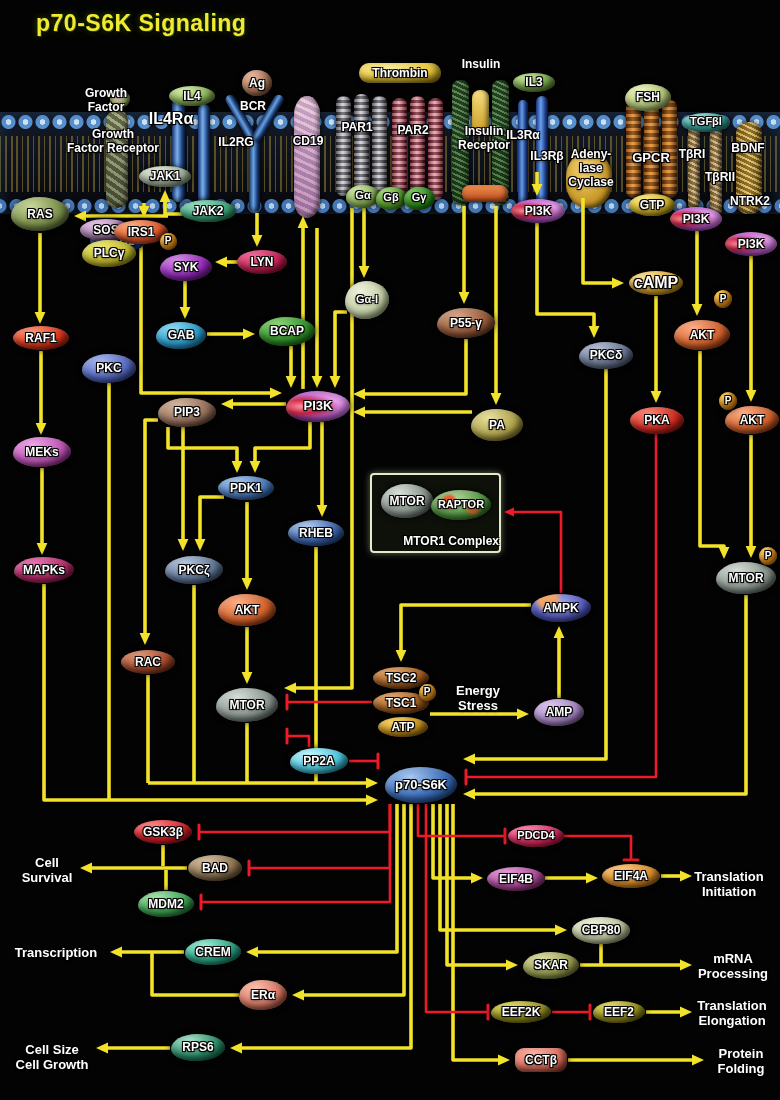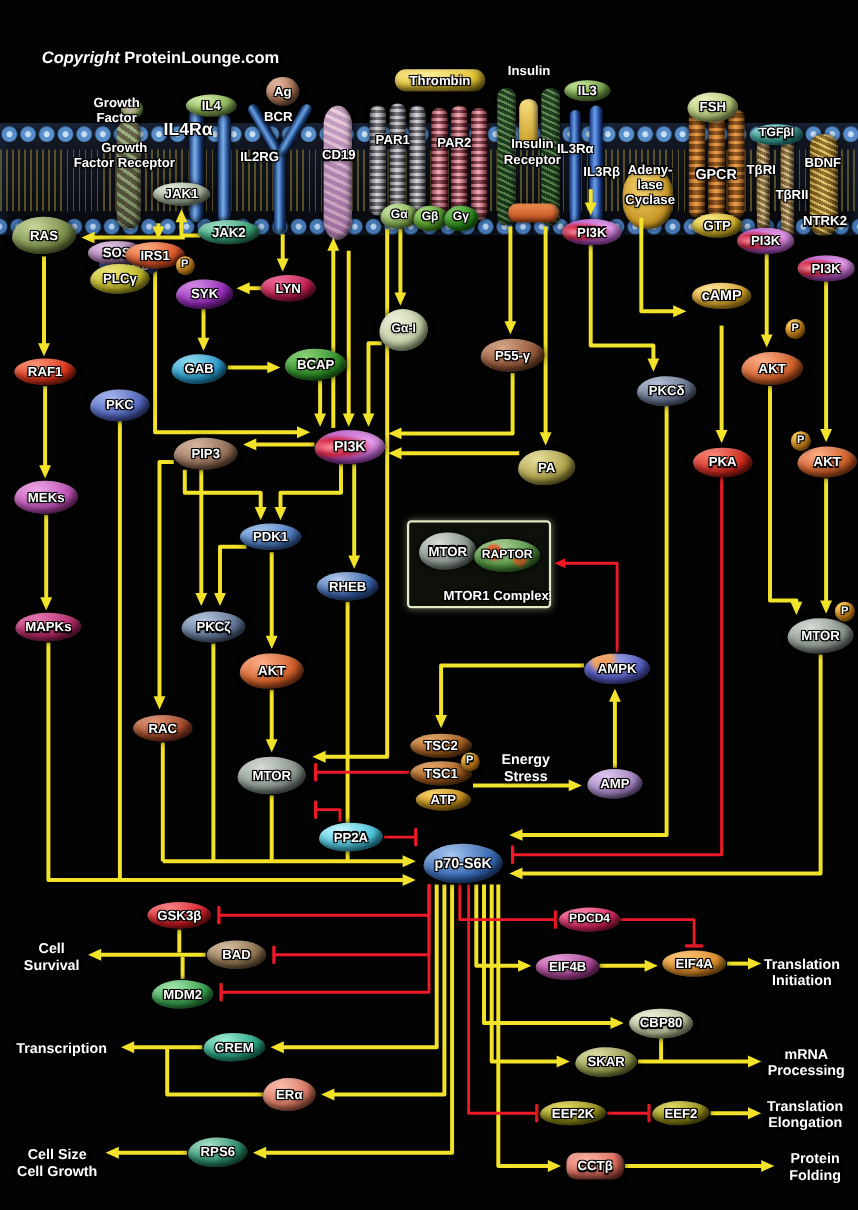--- a/index.html
+++ b/index.html
@@ -303,21 +303,21 @@
       </div>
       <div class="node" style="left: 259px; top: 316.5px; width: 56px; height: 29px; background: radial-gradient(at 35% 28%, rgb(143, 216, 120), rgb(47, 148, 40) 55%, rgb(10, 61, 8) 100%); font-size: 12px; border-radius: 48% 52% 55% 45% / 55% 48% 52% 45%;">
         <span>BCAP</span>
       </div>
       <div class="node" style="left: 345px; top: 281px; width: 44px; height: 38px; background: radial-gradient(at 35% 28%, rgb(238, 242, 218), rgb(197, 208, 168) 55%, rgb(106, 122, 80) 100%); font-size: 11px; border-radius: 48% 52% 55% 45% / 55% 48% 52% 45%;">
         <span>Gα-I</span>
       </div>
       <div class="node" style="left: 437px; top: 308px; width: 58px; height: 30px; background: radial-gradient(at 35% 28%, rgb(216, 168, 136), rgb(150, 89, 58) 55%, rgb(61, 31, 15) 100%); font-size: 12px; border-radius: 48% 52% 55% 45% / 55% 48% 52% 45%;">
         <span>P55-γ</span>
       </div>
-      <div class="node" style="left: 629px; top: 257px; width: 54px; height: 24px; background: radial-gradient(at 35% 28%, rgb(255, 232, 160), rgb(224, 169, 42) 55%, rgb(106, 74, 5) 100%); font-size: 13px; border-radius: 50%;">
+      <div class="node" style="left: 629px; top: 271px; width: 54px; height: 24px; background: radial-gradient(at 35% 28%, rgb(255, 232, 160), rgb(224, 169, 42) 55%, rgb(106, 74, 5) 100%); font-size: 16px; border-radius: 50%;">
         <span>cAMP</span>
       </div>
       <div class="node" style="left: 579px; top: 341.5px; width: 54px; height: 27px; background: radial-gradient(at 35% 28%, rgb(184, 194, 216), rgb(106, 120, 148) 55%, rgb(40, 48, 63) 100%); font-size: 12px; border-radius: 48% 52% 55% 45% / 55% 48% 52% 45%;">
         <span>PKCδ</span>
       </div>
       <div class="node" style="left: 674px; top: 320px; width: 56px; height: 30px; background: radial-gradient(at 35% 28%, rgb(255, 176, 136), rgb(210, 96, 42) 55%, rgb(95, 31, 5) 100%); font-size: 12px; border-radius: 48% 52% 55% 45% / 55% 48% 52% 45%;">
         <span>AKT</span>
       </div>
       <div class="node" style="left: 630px; top: 406.5px; width: 54px; height: 27px; background: radial-gradient(at 35% 28%, rgb(255, 136, 120), rgb(210, 42, 31) 55%, rgb(85, 5, 5) 100%); font-size: 12px; border-radius: 50%;">
         <span>PKA</span>
@@ -485,17 +485,14 @@
 Cell Growth</div>
       <div class="flabel" style="left: 729px; top: 884px; font-size: 13px;">Translation
 Initiation</div>
       <div class="flabel" style="left: 733px; top: 966px; font-size: 13px;">mRNA
 Processing</div>
       <div class="flabel" style="left: 732px; top: 1013px; font-size: 13px;">Translation
 Elongation</div>
       <div class="flabel" style="left: 741px; top: 1061px; font-size: 13px;">Protein
 Folding</div>
     </div>
-  <div class="copy">
-    <span class="pre">Copyright</span>
-    <span class="brand">ProteinLounge.com</span>
-  </div>
+  <div class="title">p70-S6K Signaling</div>
 </div>
 
 </body></html>

